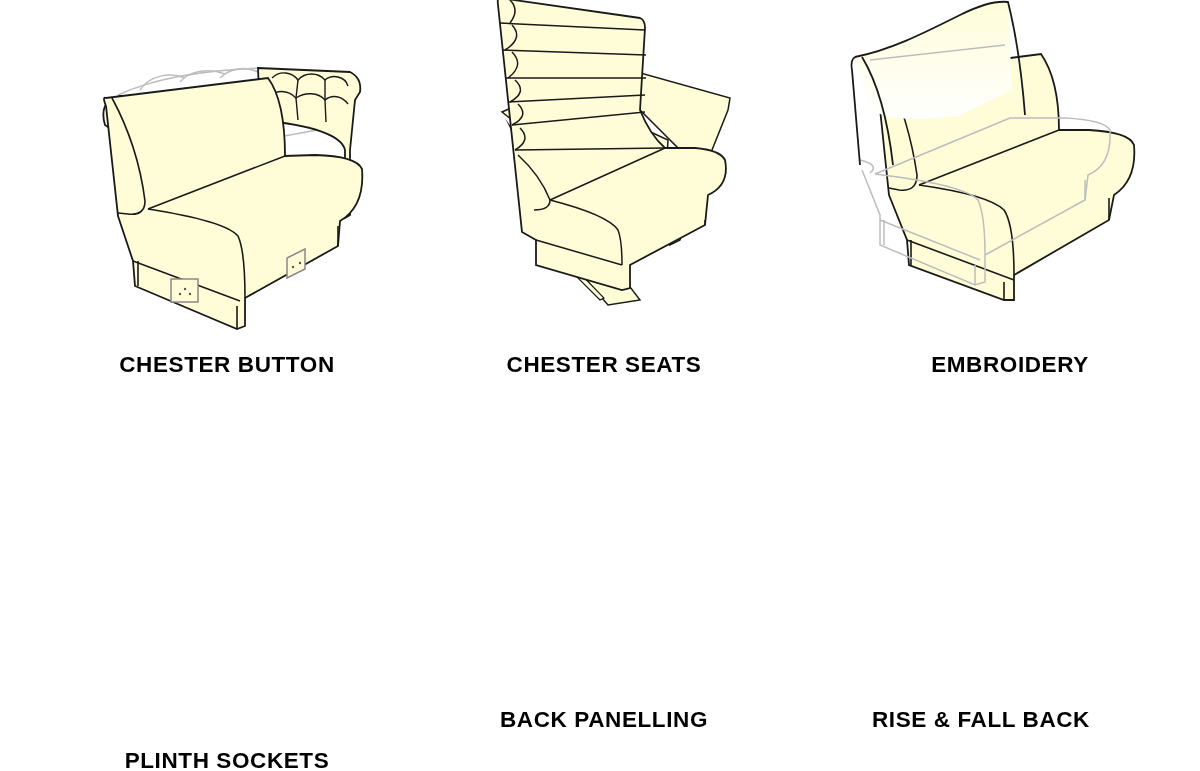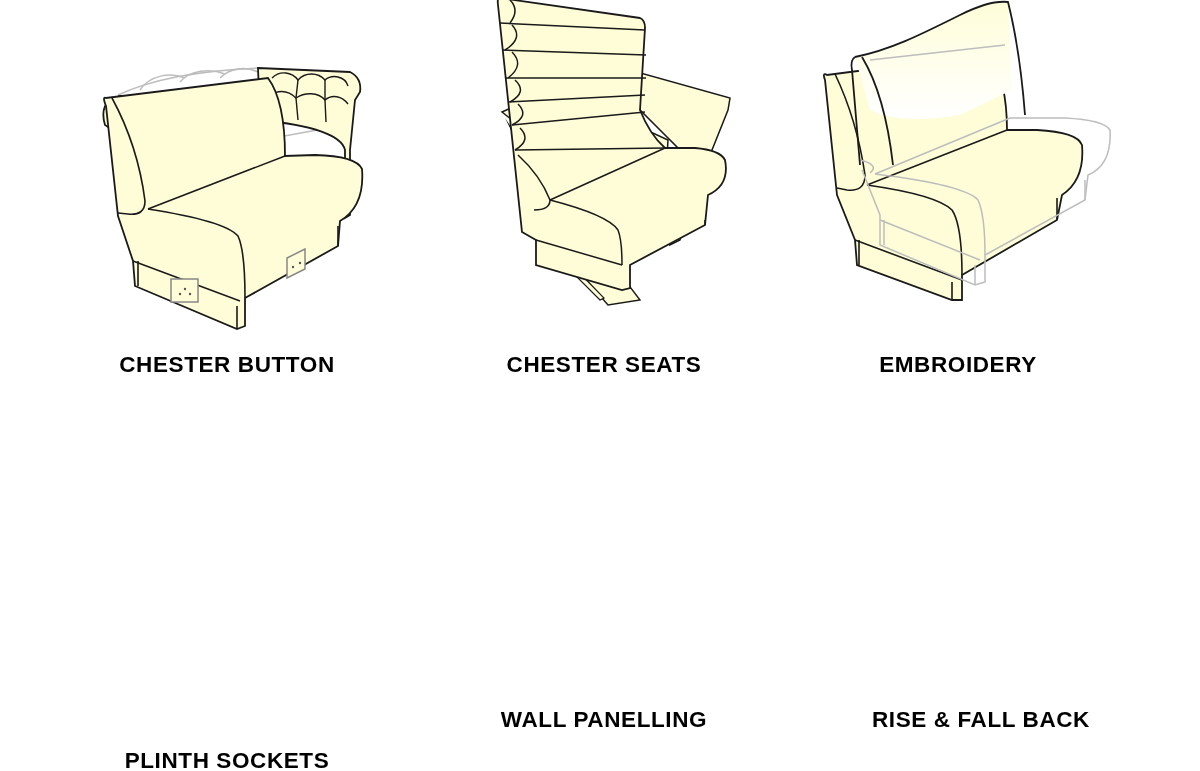--- a/index.html
+++ b/index.html
@@ -49,21 +49,21 @@
     <path d="M600 70 L612 65 L730 98 L728 110 L690 205 L680 240 L670 245 L672 232 L690 160 Z" fill="#FEFDD8" stroke="#1a1a1a" stroke-width="1.5"></path>
     <path d="M502 112 L555 88 L668 140 L662 240 L655 230 L550 150 Z" fill="#FEFDD8" stroke="#1a1a1a" stroke-width="1.5"></path>
     <path d="M505 118 L548 205 L560 200 M540 178 L560 190 L575 155 M600 155 L620 200 L635 190 L650 220"></path>
     <path d="M522 205 L560 195 L640 300 L608 305 L595 290 Z" fill="#FEFDD8" stroke="#1a1a1a" stroke-width="1.4"></path>
     <path d="M528 228 L600 300 L604 298 L530 222 Z" fill="#FEFDD8" stroke="#1a1a1a" stroke-width="1.2"></path>
     <path d="M548 210 L575 150 L585 152 L560 205 M625 210 L635 230 L620 265" fill="none" stroke="#1a1a1a" stroke-width="1.2"></path>
   </svg>
   <div class="label label-top">CHESTER SEATS</div>
 </div>
 
-<div class="cell" style="left:788px; top:0; height:370px;">
+<div class="cell" style="left:840px; top:0; height:370px;">
   <svg width="340" height="330" viewBox="811 0 340 330">
     <path d="M850 75 Q845 72 848 80 L860 195 L878 240 L880 265 L975 300 L985 300 L985 275 L1080 220 L1085 195 Q1108 180 1105 145 Q1100 132 1060 130 L1030 130 Q1030 80 1012 54 Z" fill="#FEFDD8" stroke="#1a1a1a" stroke-width="1.8"></path>
     <g fill="none" stroke="#1a1a1a" stroke-width="1.6">
       <path d="M858 74 Q880 120 888 175 Q888 192 870 190 L860 188"></path>
       <path d="M890 185 L1030 130"></path>
       <path d="M890 185 Q960 195 975 210 Q985 225 985 275"></path>
       <path d="M878 240 L985 280 M1080 198 L1080 220"></path>
       <path d="M882 240 L882 265 M975 282 L975 300"></path>
     </g>
     <g>
@@ -104,21 +104,21 @@
     <path d="M500 378 Q497 377 498 385 L522 612 L536 620 L536 645 L622 670 L630 668 L630 645 L705 605 L708 575 Q730 565 725 540 Q720 530 695 528 L665 528 Q650 515 640 490 L645 408 Q645 400 640 398 Z" fill="#FEFDD8" stroke="#1a1a1a" stroke-width="1.8"></path>
     <g fill="none" stroke="#1a1a1a" stroke-width="1.5">
       <path d="M500 403 L645 410 M502 430 L646 435 M505 458 L646 458 M508 482 L645 475 M512 505 L645 492 M515 530 L665 528"></path>
       <path d="M510 380 Q520 390 510 403 M512 405 Q524 418 505 430 M512 432 Q525 445 508 458 M515 460 Q528 472 510 482 M518 484 Q530 496 512 505 M520 508 Q532 520 515 530"></path>
       <path d="M518 535 Q540 555 550 580 Q550 590 534 590"></path>
       <path d="M550 580 L665 528"></path>
       <path d="M550 580 Q608 595 618 610 Q622 620 622 645"></path>
       <path d="M536 620 L622 645 M705 600 L705 605"></path>
     </g>
   </svg>
-  <div class="label label-bot">WALL PANELLING</div>
+  <div class="label label-bot">BACK PANELLING</div>
 </div>
 
 <div class="cell" style="left:811px; top:0; height:669px;">
   <svg width="340" height="330" viewBox="811 380 340 330">
     <defs>
       <linearGradient id="fadeGrad" x1="0" y1="0" x2="0" y2="1">
         <stop offset="0" stop-color="#FEFDD8"></stop>
         <stop offset="1" stop-color="#ffffff"></stop>
       </linearGradient>
     </defs>

